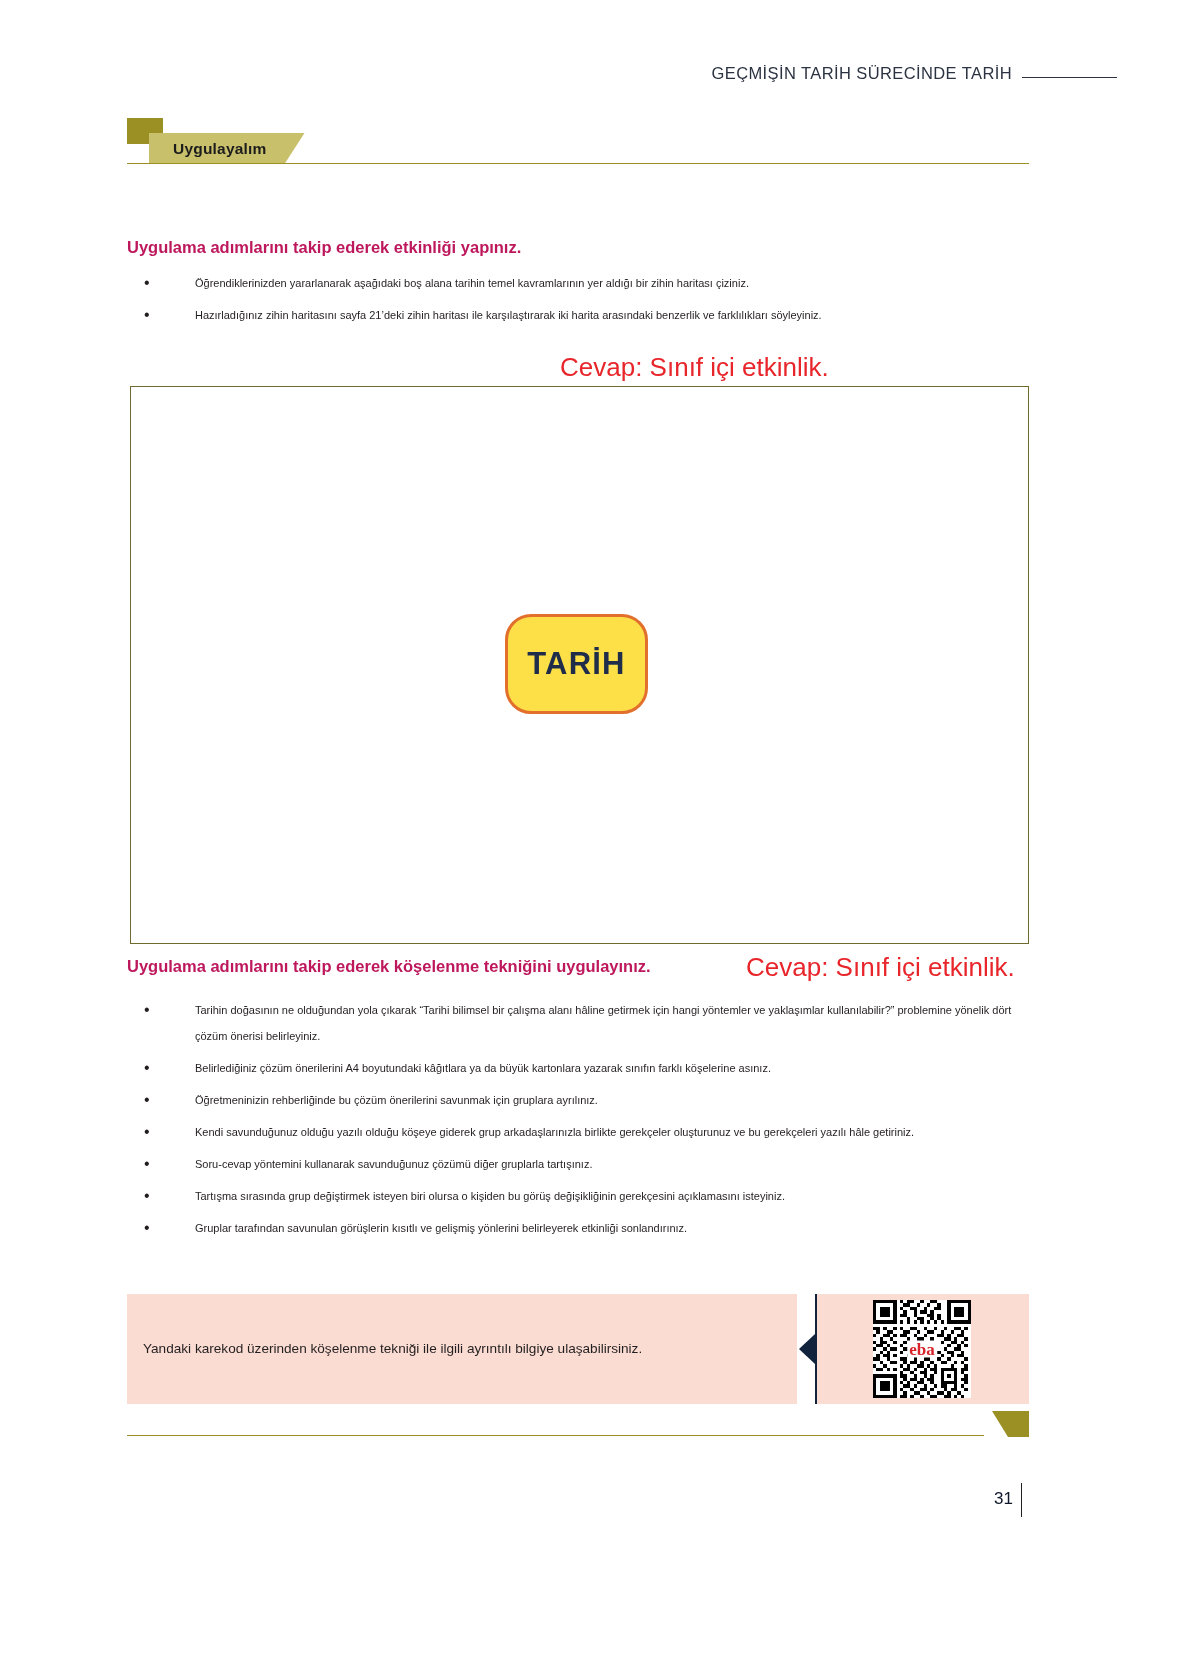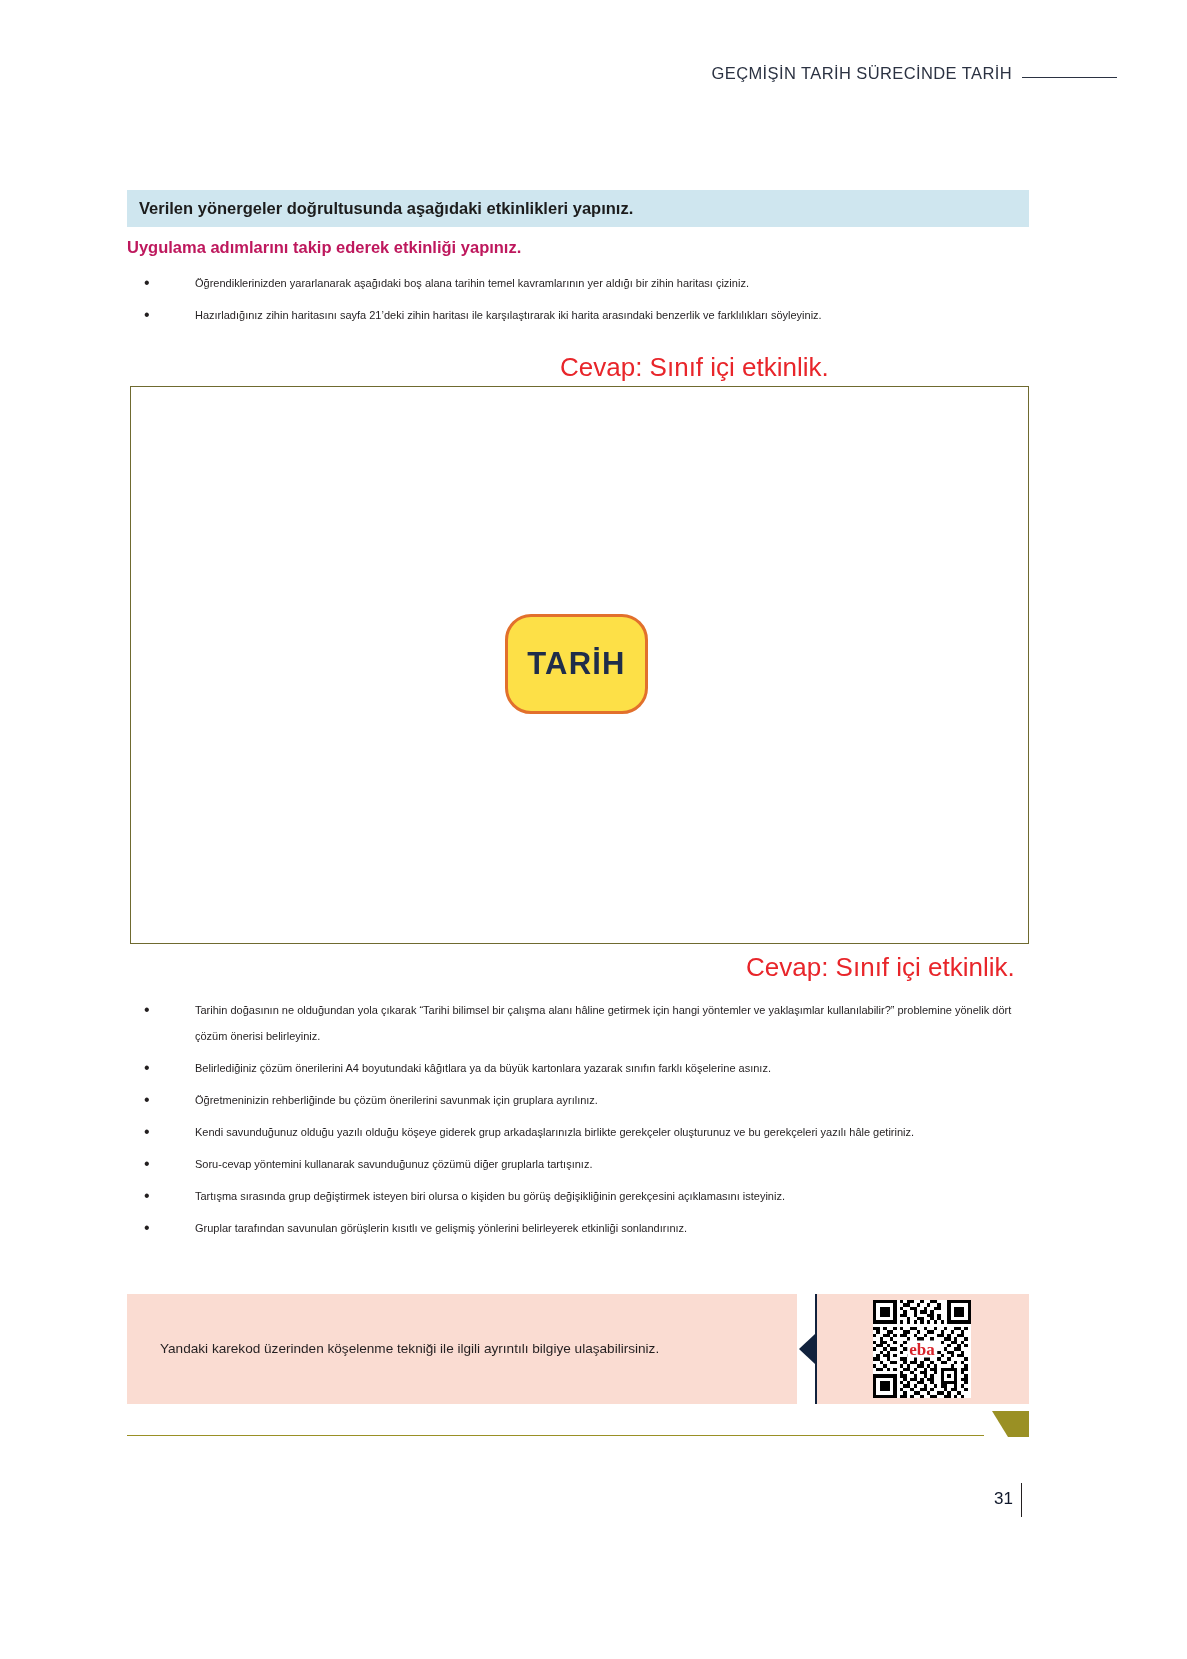--- a/index.html
+++ b/index.html
@@ -199,21 +199,21 @@
   }
   .qr-text-box {
     position: absolute;
     left: 0;
     top: 0;
     width: 670px;
     height: 110px;
     background: #fadcd2;
     display: flex;
     align-items: center;
-    padding: 0 33px;
+    padding: 0 16px;
   }
   .qr-text-box span {
     font-size: 13.6px;
     color: #231f20;
     line-height: 20px;
   }
   .qr-arrow {
     position: absolute;
     left: 672px;
     top: 40px;
@@ -301,24 +301,28 @@
 </head>
 <body>
 
 <div class="page">
 
   <div class="running-header">
     <span class="htext">GEÇMİŞİN TARİH SÜRECİNDE TARİH</span>
     <span class="hrule"></span>
   </div>
 
-
-  <div class="blue-banner">
-    <span>Verilen yönergeler doğrultusunda aşağıdaki etkinlikleri yapınız.</span>
+  <div class="badge-row">
+    <div class="badge-square"></div>
+    <div class="badge-tag">
+      <span>Uygulayalım</span>
+    </div>
+    <div class="badge-underline"></div>
   </div>
+
 
   <div class="subheading" id="sub1">Uygulama adımlarını takip ederek etkinliği yapınız.</div>
 
   <div class="bullets" id="list1">
     <div class="bullet-item">
       <span class="bullet-dot">•</span>
       <span class="bullet-text">Öğrendiklerinizden yararlanarak aşağıdaki boş alana tarihin temel kavramlarının yer aldığı bir zihin haritası çiziniz.</span>
     </div>
     <div class="bullet-item">
       <span class="bullet-dot">•</span>
@@ -326,20 +330,21 @@
     </div>
   </div>
 
   <div class="red-answer" id="ans1">Cevap: Sınıf içi etkinlik.</div>
 
   <div class="draw-box"></div>
   <div class="tarih-node">
     <span>TARİH</span>
   </div>
 
+  <div class="subheading" id="sub2">Uygulama adımlarını takip ederek köşelenme tekniğini uygulayınız.</div>
 
   <div class="red-answer" id="ans2">Cevap: Sınıf içi etkinlik.</div>
 
   <div class="bullets" id="list2">
     <div class="bullet-item">
       <span class="bullet-dot">•</span>
       <span class="bullet-text">Tarihin doğasının ne olduğundan yola çıkarak “Tarihi bilimsel bir çalışma alanı hâline getirmek için hangi yöntemler ve yaklaşımlar kullanılabilir?” problemine yönelik dört çözüm önerisi belirleyiniz.</span>
     </div>
     <div class="bullet-item">
       <span class="bullet-dot">•</span>

